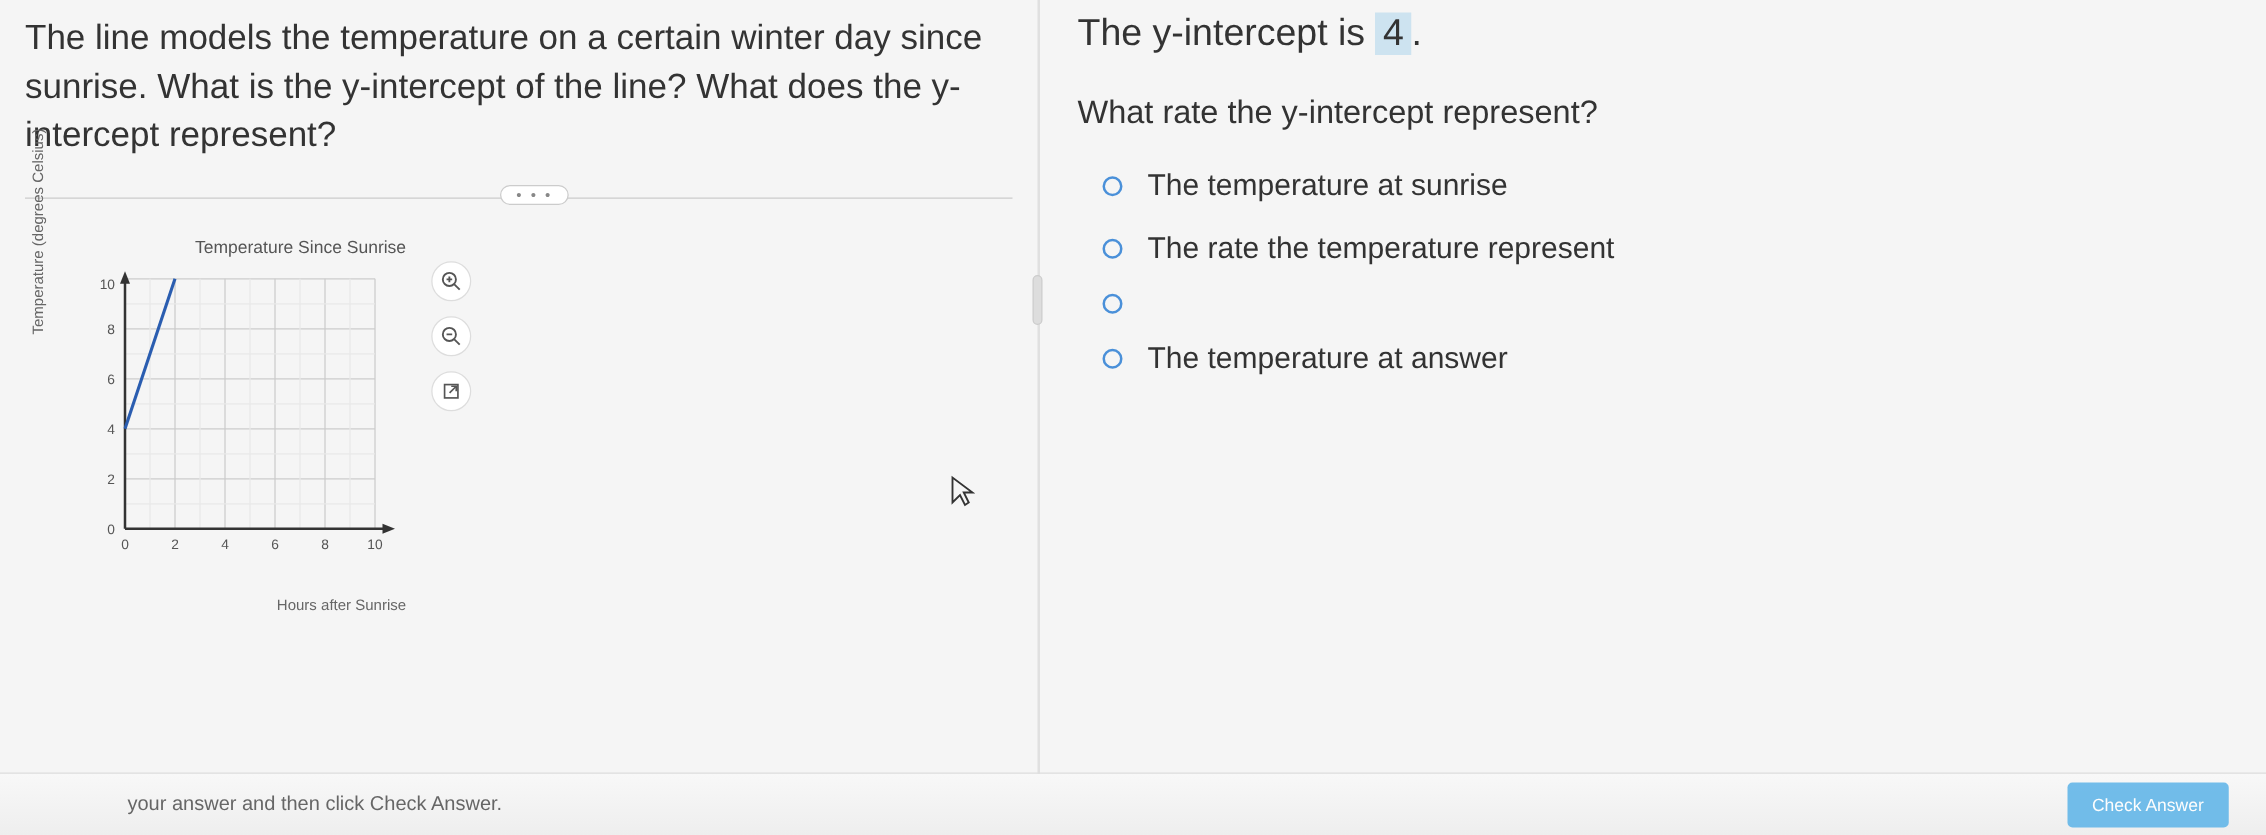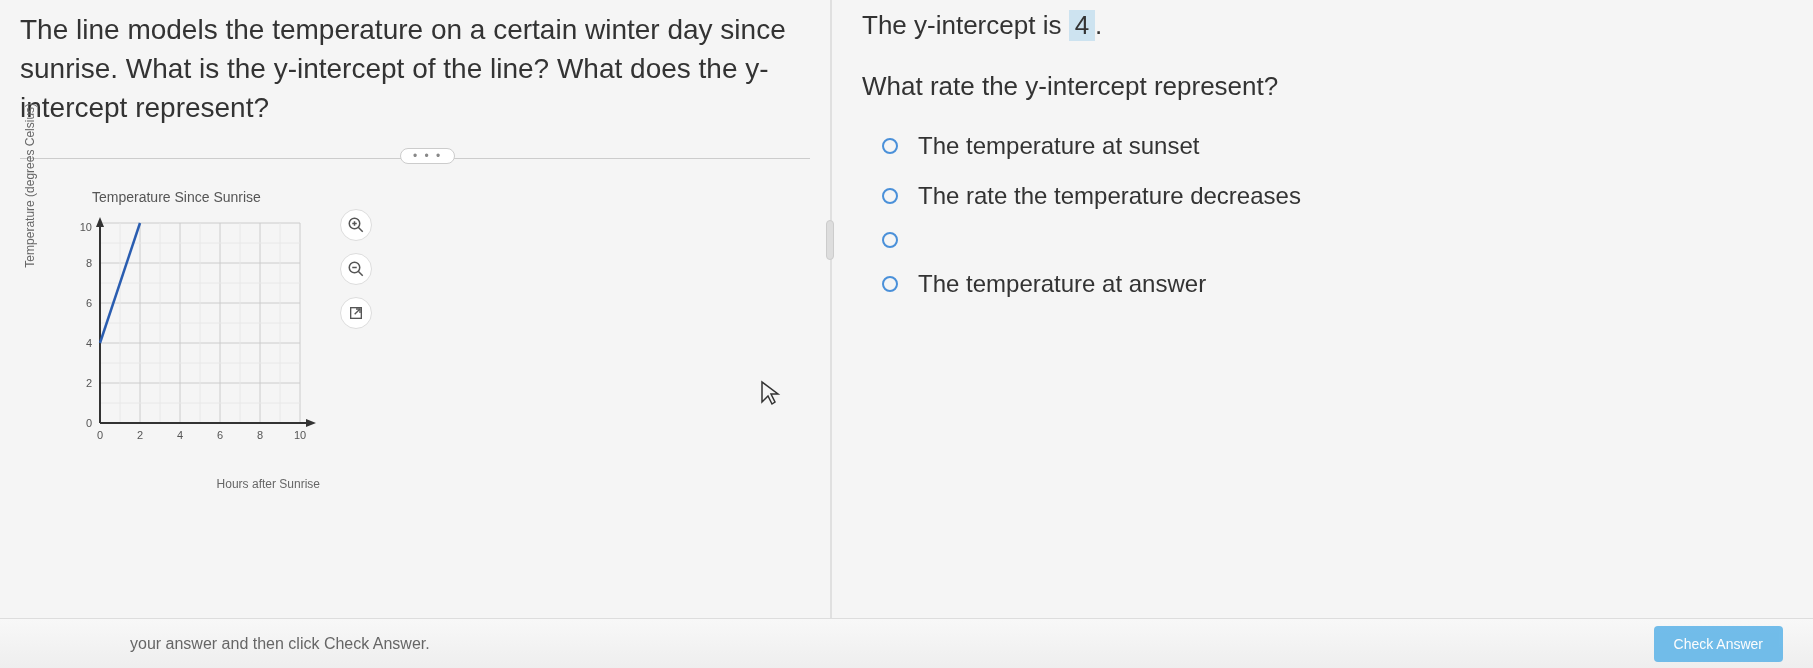--- a/index.html
+++ b/index.html
@@ -64,21 +64,21 @@
       align-items: flex-start;
       gap: 20px;
     }
     .graph-container {
       position: relative;
       margin-left: 40px;
     }
     .graph-title {
       font-size: 14px;
       color: #555;
-      margin-left: 32px;
+      margin-left: 96px;
       margin-bottom: 8px;
     }
     .y-axis-label {
       position: absolute;
       left: -30px;
       top: 50%;
       transform: rotate(-90deg) translateX(50%);
       transform-origin: left center;
       font-size: 12px;
       color: #666;
@@ -107,21 +107,21 @@
       border-radius: 16px;
       background: #fff;
       display: flex;
       align-items: center;
       justify-content: center;
       cursor: pointer;
       color: #555;
       font-size: 16px;
     }
     .answer-line {
-      font-size: 26px;
+      font-size: 30px;
       color: #333;
       margin-bottom: 30px;
     }
     .answer-value {
       background: #cde3f0;
       padding: 0 6px;
       display: inline-block;
     }
     .sub-question {
       font-size: 26px;
@@ -175,21 +175,21 @@
       background: linear-gradient(#f8f8f8, #eee);
       border-top: 1px solid #ddd;
       display: flex;
       align-items: center;
       justify-content: space-between;
       padding: 0 30px;
     }
     .footer-hint {
       font-size: 16px;
       color: #666;
-      margin-left: 100px;
+      margin-left: 72px;
       text-align: center;
     }
     .check-btn {
       background: #5bb3e8;
       color: #fff;
       border: none;
       padding: 10px 20px;
       border-radius: 4px;
       font-size: 14px;
       cursor: pointer;
@@ -309,25 +309,25 @@
   <div class="right-panel">
     <div class="answer-line">
       <span>The y-intercept is </span><span class="answer-value">4</span><span>.</span>
     </div>
 
     <div class="sub-question">What rate the y-intercept represent?</div>
 
     <div class="options">
       <div class="option-row">
         <div class="radio"></div>
-        <div class="option-label">The temperature at sunset</div>
+        <div class="option-label">The temperature at sunrise</div>
       </div>
       <div class="option-row">
         <div class="radio"></div>
-        <div class="option-label">The rate the temperature decreases</div>
+        <div class="option-label">The rate the temperature represent</div>
       </div>
       <div class="option-row">
         <div class="radio"></div>
       </div>
       <div class="option-row">
         <div class="radio"></div>
         <div class="option-label">The temperature at answer</div>
       </div>
     </div>
   </div>

